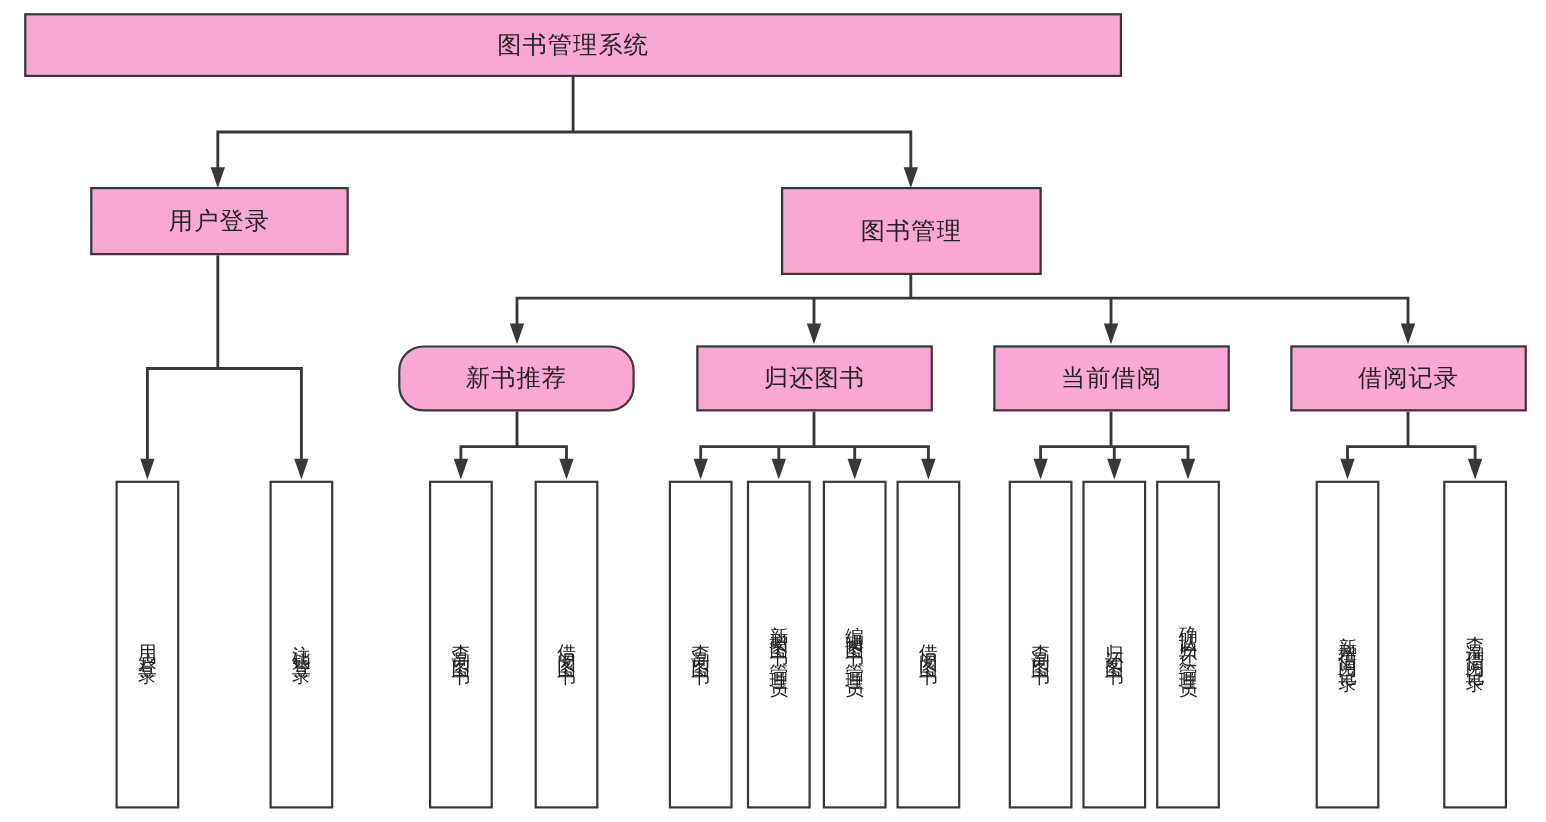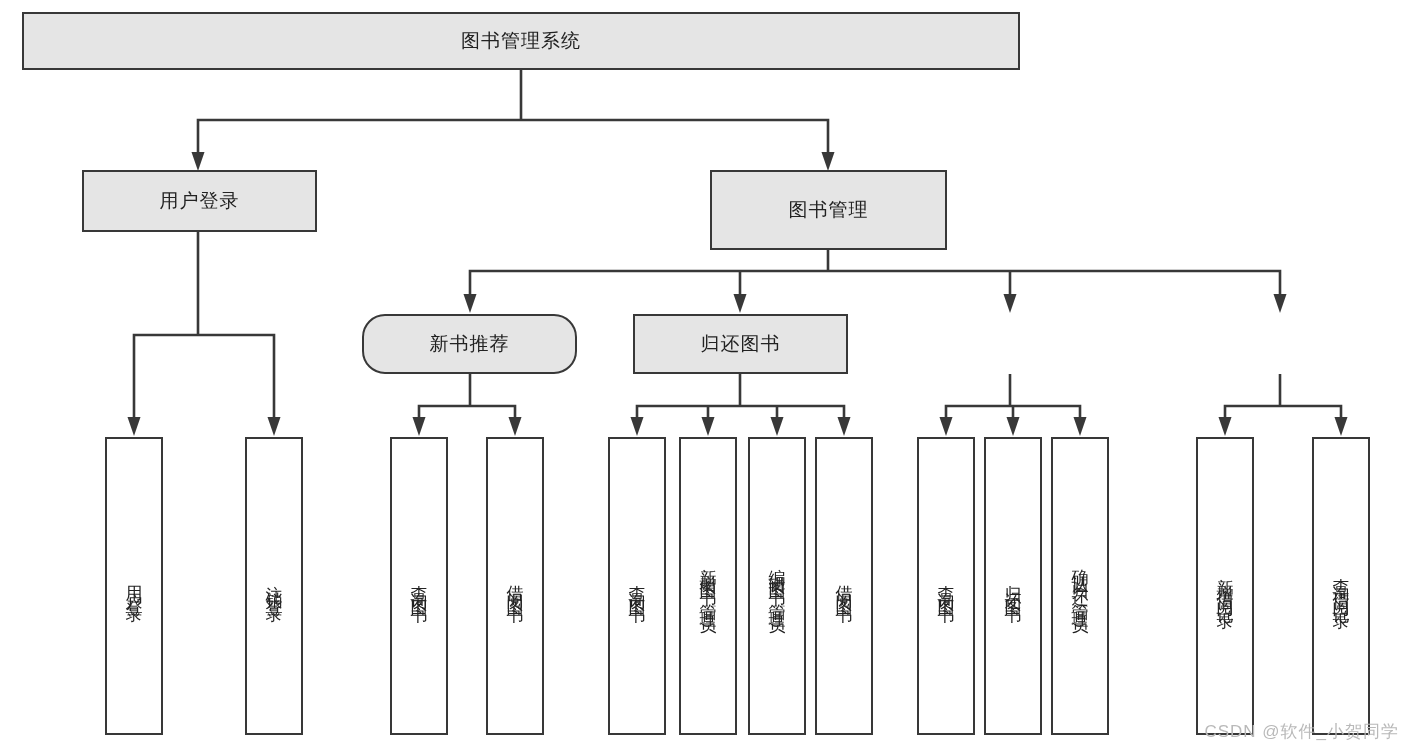--- a/index.html
+++ b/index.html
@@ -19,25 +19,25 @@
   .connectors {
     position: absolute;
     left: 0;
     top: 0;
     pointer-events: none;
   }
   .box {
     position: absolute;
     box-sizing: border-box;
     border: 2.5px solid #383838;
-    background: #e5e5e5;
+    background: #f9a8d4;
     display: flex;
     align-items: center;
     justify-content: center;
-    font-size: 19px;
+    font-size: 22px;
     letter-spacing: 1px;
     color: #222222;
     white-space: nowrap;
   }
   .leaf {
     position: absolute;
     box-sizing: border-box;
     border: 2.5px solid #383838;
     background: #ffffff;
     top: 437px;
@@ -110,20 +110,22 @@
     </g>
   </svg>
 
   <div class="box" style="left:22px; top:12px; width:998px; height:58px;">图书管理系统</div>
 
   <div class="box" style="left:82px; top:170px; width:235px; height:62px;">用户登录</div>
   <div class="box" style="left:710px; top:170px; width:237px; height:80px;">图书管理</div>
 
   <div class="box" style="left:362px; top:314px; width:215px; height:60px;border-radius:23px;">新书推荐</div>
   <div class="box" style="left:633px; top:314px; width:215px; height:60px;">归还图书</div>
+  <div class="box" style="left:903px; top:314px; width:215px; height:60px;">当前借阅</div>
+  <div class="box" style="left:1173px; top:314px; width:215px; height:60px;">借阅记录</div>
 
   <div class="leaf" style="left:105px;">
     <span class="vtext">用户登录</span>
   </div>
   <div class="leaf" style="left:245px;">
     <span class="vtext">注销登录</span>
   </div>
 
   <div class="leaf" style="left:390px;">
     <span class="vtext">查询图书</span>
@@ -155,15 +157,14 @@
     <span class="vtext">确认归还（管理员）</span>
   </div>
 
   <div class="leaf" style="left:1196px;">
     <span class="vtext">新增借阅记录</span>
   </div>
   <div class="leaf" style="left:1312px;">
     <span class="vtext">查询借阅记录</span>
   </div>
 
-  <div class="watermark">CSDN @软件_小贺同学</div>
 
 </div>
 
 </body></html>

